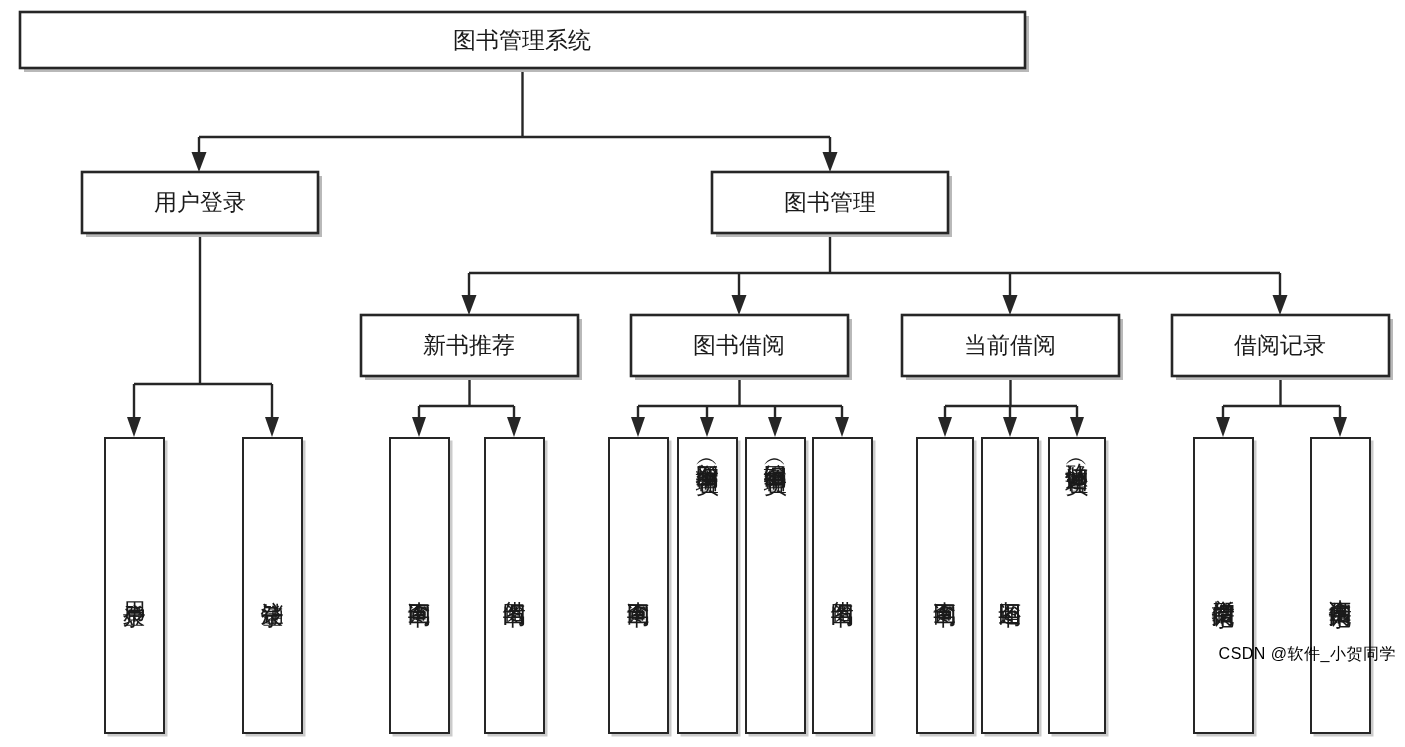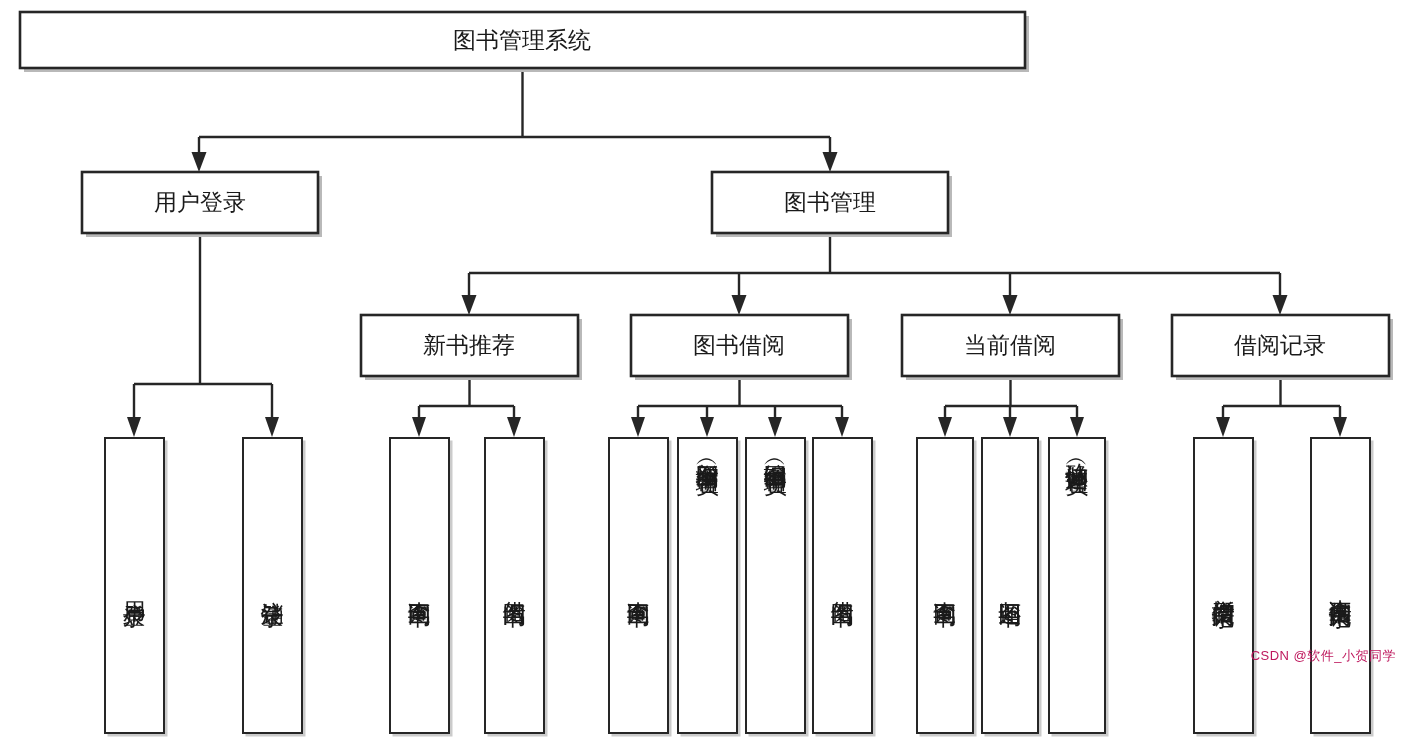--- a/index.html
+++ b/index.html
@@ -51,22 +51,22 @@
     font-size: 23px;
     fill: #1a1a1a;
     text-anchor: middle;
     dominant-baseline: middle;
   }
   .watermark {
     position: absolute;
     right: 9px;
     bottom: 3px;
     font-family: "Liberation Sans", "DejaVu Sans", sans-serif;
-    font-size: 13px;
-    color: #be185d;
+    font-size: 16px;
+    color: #000000;
     letter-spacing: 0.5px;
     white-space: nowrap;
     pointer-events: none;
   }
   .vbox {
     position: absolute;
     box-sizing: border-box;
     border: 2.6px solid #262626;
     background: #ffffff;
     box-shadow: 3px 3px 0 -0.5px rgba(160,160,160,0.55);

